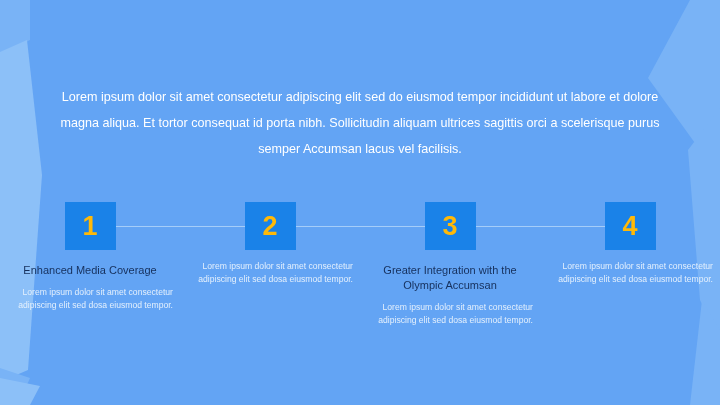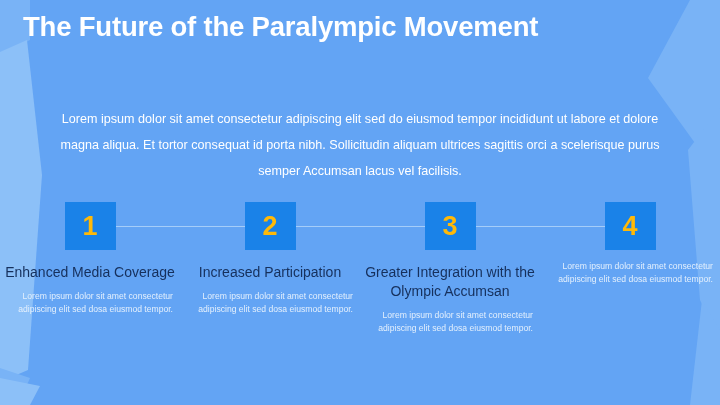--- a/index.html
+++ b/index.html
@@ -42,21 +42,21 @@
     color: #ffffff;
     letter-spacing: -0.2px;
     line-height: 1.2;
     white-space: nowrap;
   }
 
   
   #intro {
     position: absolute;
     left: 52px;
-    top: 106px;
+    top: 84px;
     width: 616px;
     text-align: center;
     font-size: 12.6px;
     line-height: 2.08;
     color: #ffffff;
   }
 
   
   #steps {
     position: absolute;
@@ -108,21 +108,21 @@
     display: flex;
     align-items: center;
     justify-content: center;
     line-height: 1;
   }
 
   .step-title {
     margin-top: 11px;
     width: 172px;
     text-align: center;
-    font-size: 14px;
+    font-size: 11px;
     line-height: 1.36;
     color: #16305c;
   }
 
   .step-desc {
     margin-top: 8px;
     width: 166px;
     text-align: right;
     font-size: 8.6px;
     line-height: 1.52;
@@ -138,41 +138,39 @@
     <rect x="0" y="0" width="720" height="405" fill="#63a4f4"></rect>
     <polygon points="0,0 30,0 30,40 0,55" fill="#79b3f6"></polygon>
     <polygon points="0,52 27,40 42,175 28,370 0,382" fill="#8cc0f8"></polygon>
     <polygon points="0,368 30,378 18,405 0,405" fill="#79b3f6"></polygon>
     <polygon points="720,0 690,0 648,78 700,150 720,120" fill="#79b3f6"></polygon>
     <polygon points="720,108 688,150 700,300 720,340" fill="#79b3f6"></polygon>
     <polygon points="720,330 702,300 690,405 720,405" fill="#79b3f6"></polygon>
     <polygon points="0,378 40,386 30,405 0,405" fill="#8cc0f8"></polygon>
   </svg>
 
-  <div id="title">The Future of the Paralympic Movement</div>
 
   <div id="intro">Lorem ipsum dolor sit amet consectetur adipiscing elit sed do eiusmod tempor incididunt ut labore et dolore magna aliqua. Et tortor consequat id porta nibh. Sollicitudin aliquam ultrices sagittis orci a scelerisque purus semper Accumsan lacus vel facilisis.</div>
 
   <div id="steps">
 
     <div class="step">
       <div class="badge-row">
         <div class="connector"></div>
         <div class="badge">1</div>
       </div>
       <div class="step-title">Enhanced Media Coverage</div>
       <div class="step-desc">Lorem ipsum dolor sit amet consectetur adipiscing elit sed dosa eiusmod tempor.</div>
     </div>
 
     <div class="step">
       <div class="badge-row">
         <div class="connector"></div>
         <div class="badge">2</div>
       </div>
-      <div class="step-title">Increased Participation</div>
       <div class="step-desc">Lorem ipsum dolor sit amet consectetur adipiscing elit sed dosa eiusmod tempor.</div>
     </div>
 
     <div class="step">
       <div class="badge-row">
         <div class="connector"></div>
         <div class="badge">3</div>
       </div>
       <div class="step-title">Greater Integration with the Olympic Accumsan</div>
       <div class="step-desc">Lorem ipsum dolor sit amet consectetur adipiscing elit sed dosa eiusmod tempor.</div>

